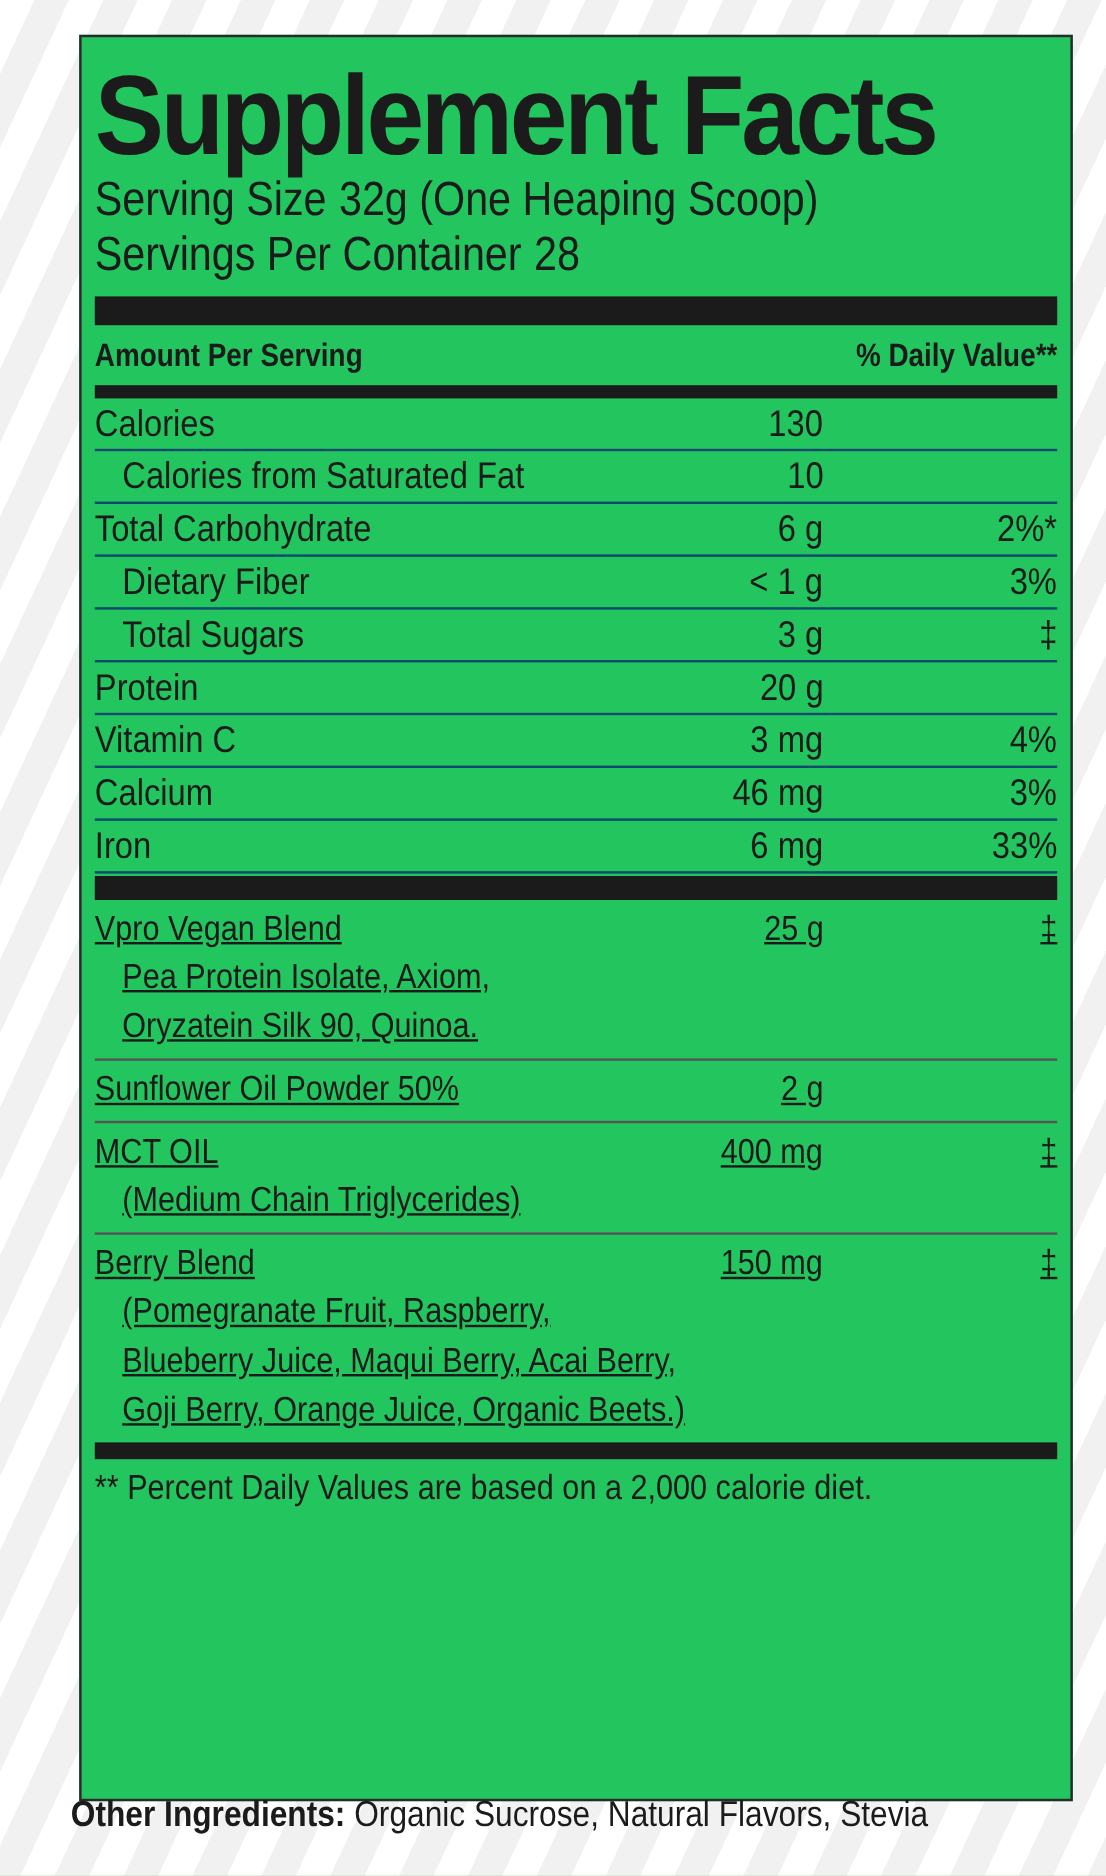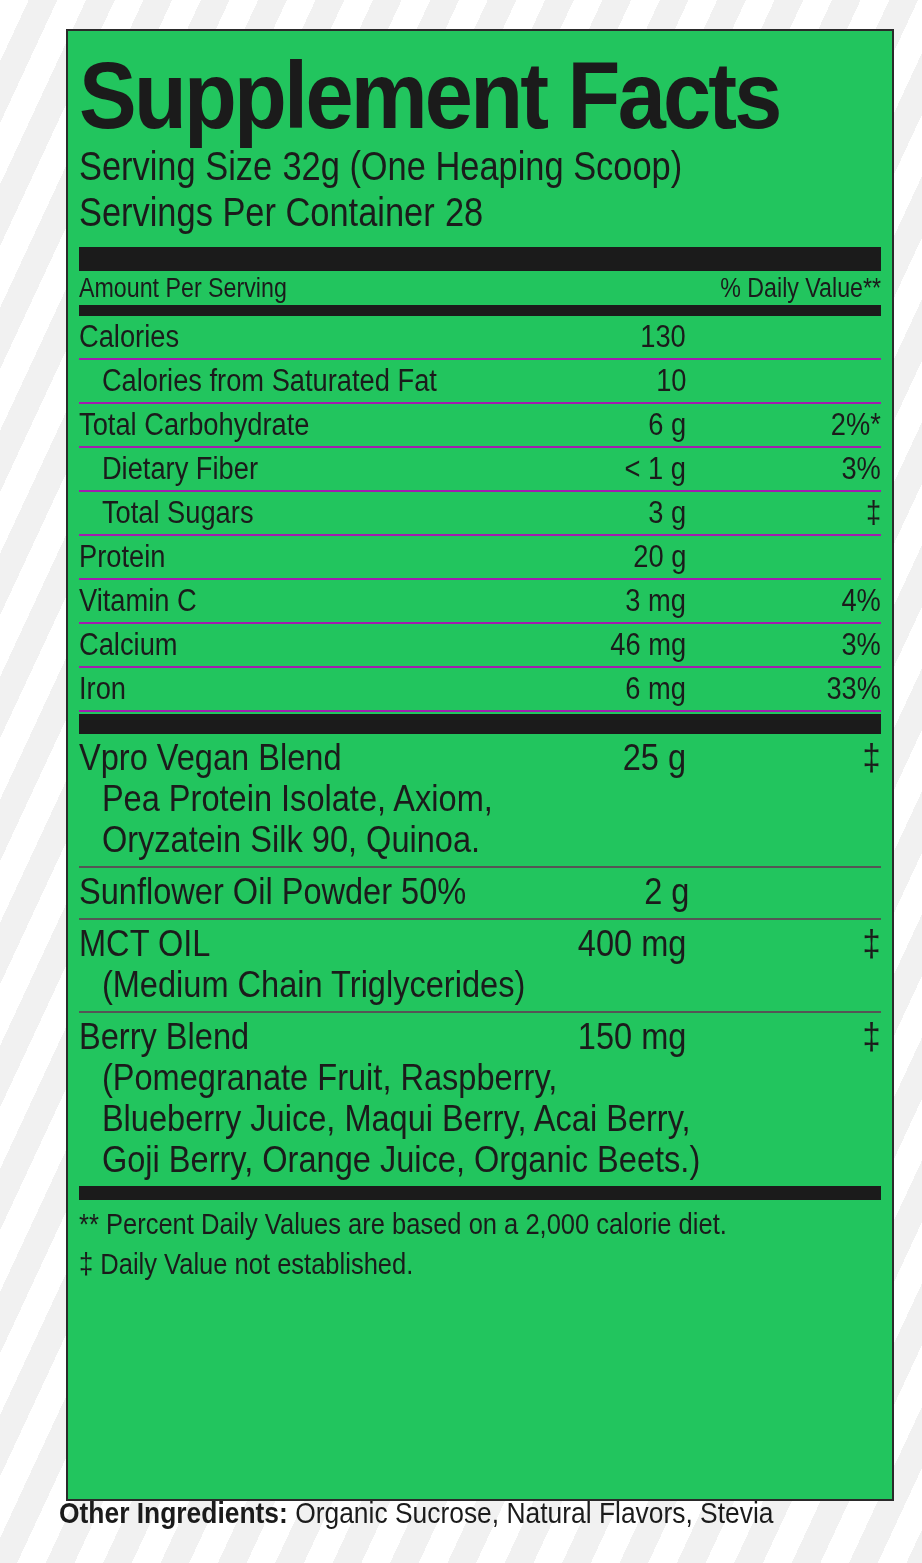--- a/index.html
+++ b/index.html
@@ -34,48 +34,49 @@
       font-size: 40px; line-height: 46px;
       transform: scaleX(0.86); transform-origin: left;
       white-space: nowrap;
     }
     .serving .gap { display: inline-block; width: 12px; }
     .bar-thick { background: #1b1b1b; height: 24px; margin-top: 12px; }
     .bar-mid { background: #1b1b1b; height: 11px; }
     .bar-big { background: #1b1b1b; height: 20px; margin-top: 2px; }
     .header-row {
       display: flex; justify-content: space-between; align-items: center;
-      height: 34px; font-weight: normal; font-size: 27px;
+      height: 50px; font-weight: bold; font-size: 27px;
     }
     .header-row span { transform: scaleX(0.86); display: inline-block; white-space: nowrap; }
     .header-row .left { transform-origin: left; }
     .header-row .right { transform-origin: right; }
     .row {
       display: grid;
       grid-template-columns: 1fr 170px 195px;
       align-items: center;
-      border-bottom: 2px solid #a21caf;
+      border-bottom: 2px solid #0c4a6e;
       height: 44px;
       font-size: 31px;
       box-sizing: border-box;
     }
     .row.noborder { border-bottom: none; }
     .cell { white-space: nowrap; display: inline-block; transform: scaleX(0.88); }
     .c-name { transform-origin: left; }
     .c-amt { text-align: right; transform-origin: right; justify-self: end; }
     .c-dv { text-align: right; transform-origin: right; justify-self: end; }
     .indent1 { padding-left: 26px; }
     .indent2 { padding-left: 52px; }
     .blend {
       display: grid;
       grid-template-columns: 1fr 170px 195px;
       border-bottom: 2px solid #555;
-      font-size: 37px;
+      font-size: 29px;
       padding: 4px 0 6px 0;
       box-sizing: border-box;
+      text-decoration: underline;
     }
     .blend.noborder { border-bottom: none; }
     .blend .sub { grid-column: 1 / 4; padding-left: 26px; line-height: 41px; }
     .blend .main { line-height: 40px; }
     .footnote { font-size: 29px; line-height: 40px; padding-top: 4px; text-decoration: underline; }
     .footnote .cell { transform: scaleX(0.88); transform-origin: left; }
     .other {
       position: absolute; left: 59px; top: 1496px;
       font-size: 30px; white-space: nowrap;
       transform: scaleX(0.88); transform-origin: left;
@@ -180,20 +181,19 @@
       <span class="cell c-name sub">(Pomegranate Fruit, Raspberry,</span>
       <span class="cell c-name sub">Blueberry Juice, Maqui Berry, Acai Berry,</span>
       <span class="cell c-name sub">Goji Berry, Orange Juice, Organic Beets.)</span>
     </div>
   </div>
 
   <div class="bar-mid" style="height:14px"></div>
 
   <div class="footnote">
     <div><span class="cell">** Percent Daily Values are based on a 2,000 calorie diet.</span></div>
-    <div><span class="cell">‡ Daily Value not established.</span></div>
   </div>
 </div>
 
 <div class="other">
   <b>Other Ingredients:</b>
   <span>Organic Sucrose, Natural Flavors, Stevia</span>
 </div>
 
 </body></html>

